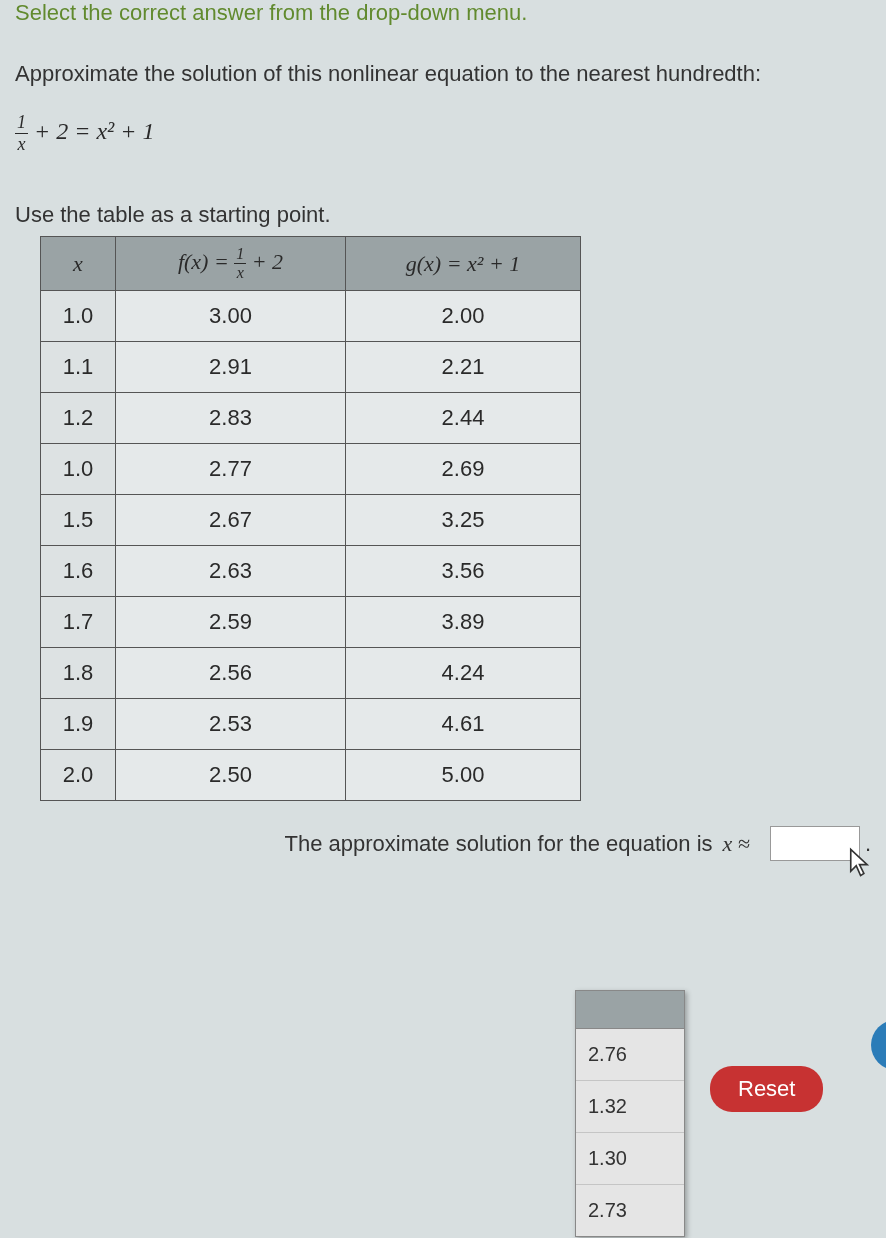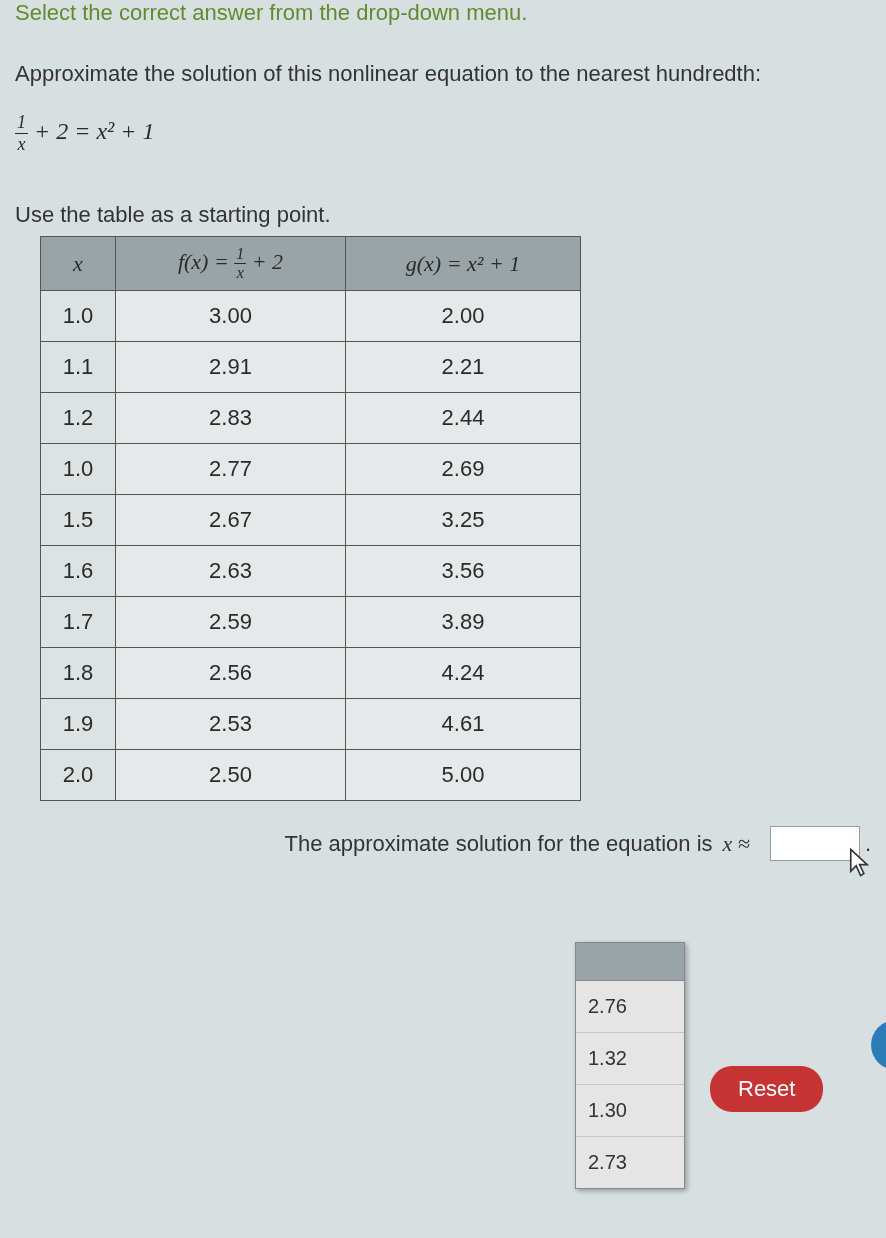--- a/index.html
+++ b/index.html
@@ -119,21 +119,21 @@
       position: absolute;
       top: 18px;
       right: -18px;
       width: 35px;
       height: 35px;
       z-index: 20;
     }
     .dropdown-open {
       position: absolute;
       left: 575px;
-      top: 942px;
+      top: 990px;
       width: 110px;
       background: #fff;
       border: 1px solid #888;
       box-shadow: 2px 2px 5px rgba(0,0,0,0.3);
     }
     .dropdown-selected {
       height: 38px;
       background: #9aa3a5;
       border-bottom: 1px solid #888;
     }

